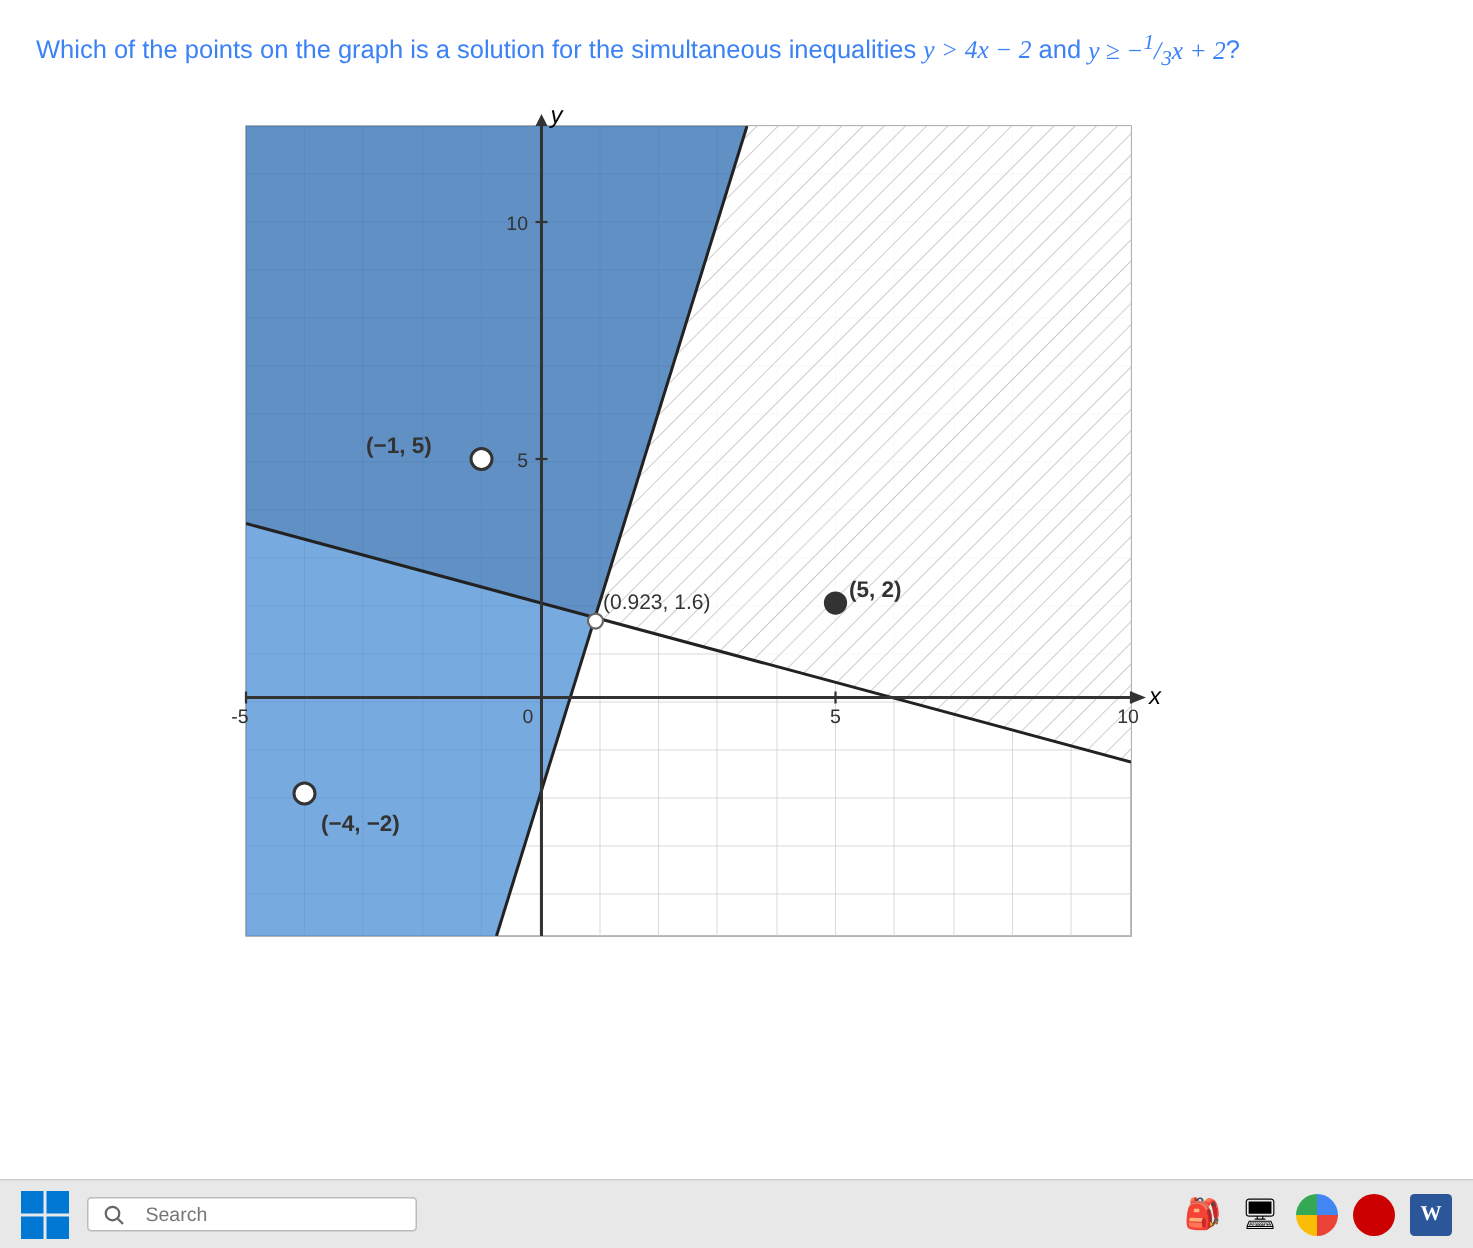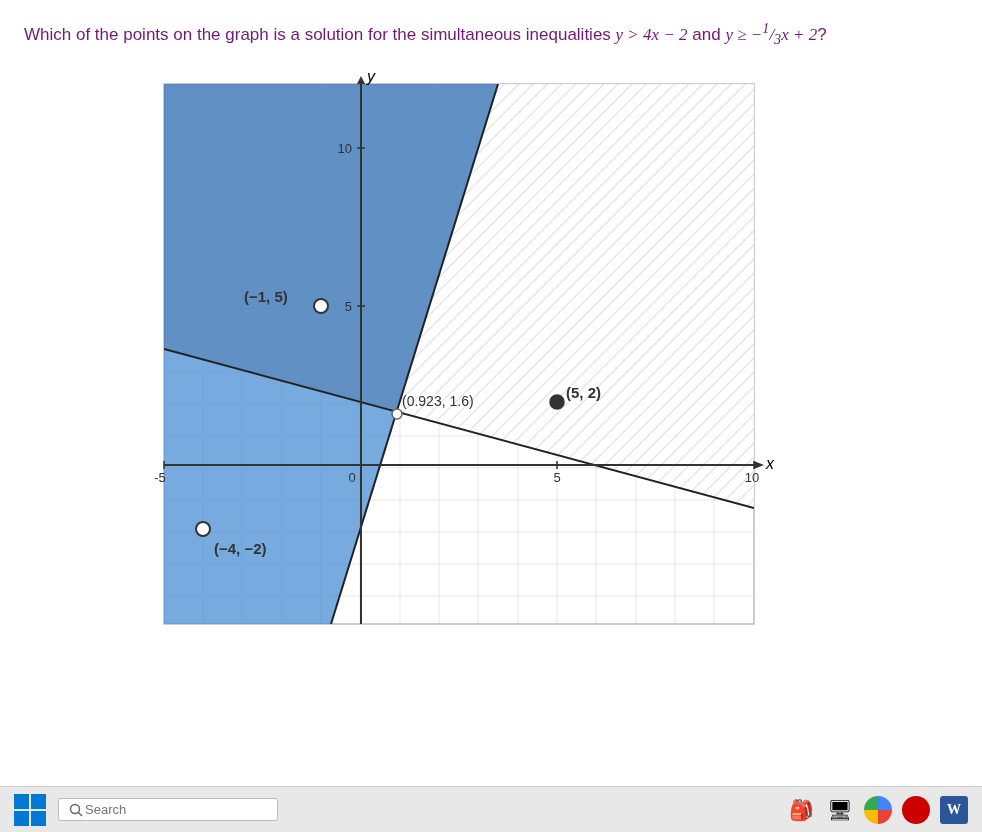--- a/index.html
+++ b/index.html
@@ -18,21 +18,21 @@
       background: #fff;
       padding: 18px 24px 10px 24px;
       display: flex;
       flex-direction: column;
       align-items: flex-start;
     }
 
     .question-text {
       font-size: 17px;
       line-height: 1.5;
-      color: #701a75;
+      color: #3b82f6;
       margin-bottom: 14px;
       font-family: Arial, sans-serif;
     }
 
     .question-text .math {
       font-style: italic;
       font-family: 'Times New Roman', serif;
     }
 
     .graph-area {
@@ -77,21 +77,21 @@
     .taskbar-start div:nth-child(3) { background: #0078d4; }
     .taskbar-start div:nth-child(4) { background: #0078d4; }
 
     .search-bar {
       display: flex;
       align-items: center;
       background: #fff;
       border: 1px solid #bbb;
       border-radius: 3px;
       padding: 3px 10px;
-      gap: 2px;
+      gap: 14px;
       width: 220px;
     }
 
     .search-bar input {
       border: none;
       outline: none;
       font-size: 13px;
       width: 170px;
       background: transparent;
     }

